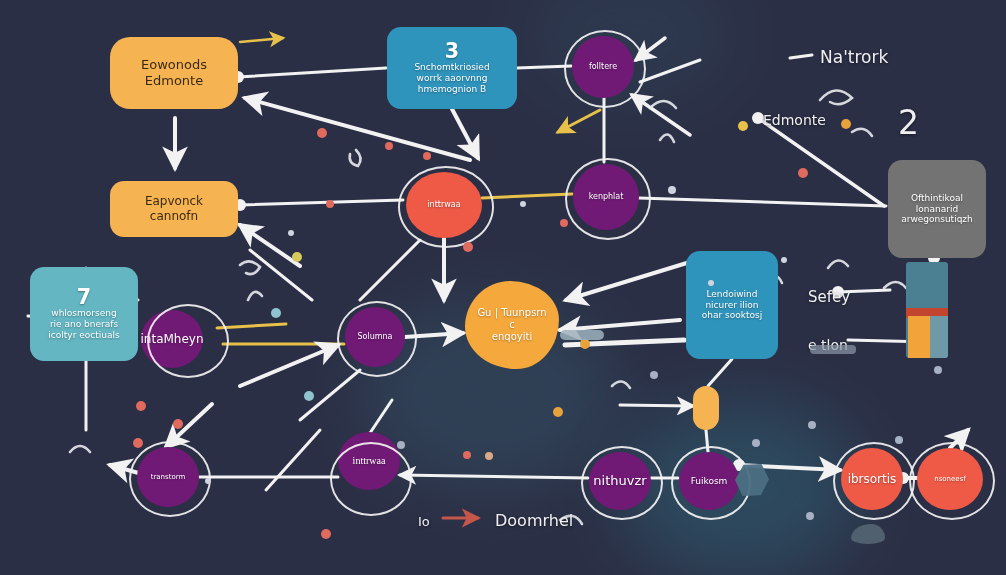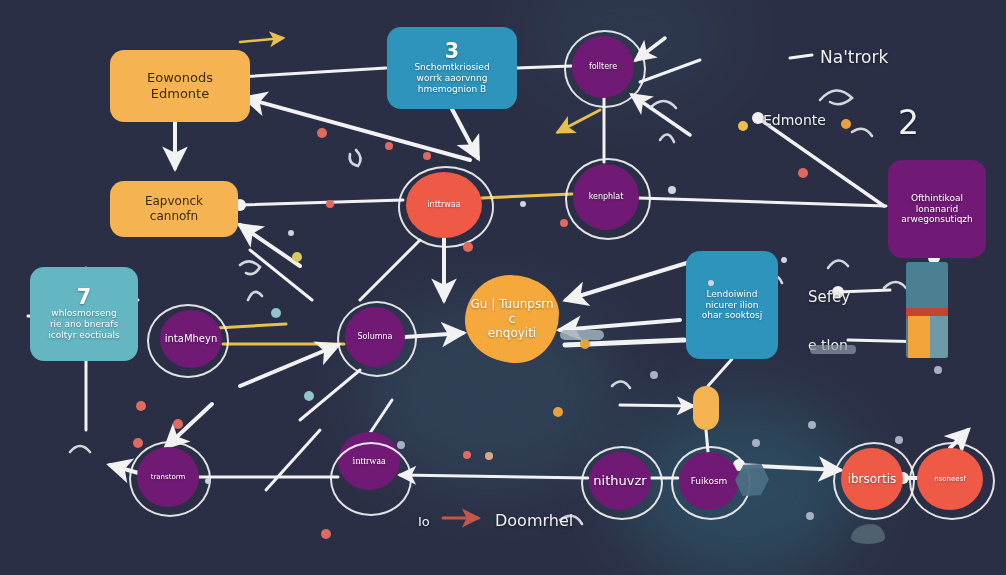--- a/index.html
+++ b/index.html
@@ -16,21 +16,21 @@
         justify-content:center;text-align:center;box-sizing:border-box;
         color:#fff;text-shadow:0 1px 2px rgba(0,0,0,.35);}
   .node .num{font-weight:700;line-height:1;}
   .node .ln{display:block;line-height:1.22;}
 
   
   .card{border-radius:14px;padding:8px 10px;}
   .card.amber{background:#f6b352;color:#3a2a12;text-shadow:none;}
   .card.blue{background:#2f94bc;}
   .card.teal{background:#63b6c2;}
-  .card.red{background:#701a75;}
+  .card.red{background:#737373;}
 
   
   .circ{border-radius:50%;}
   .circ.amber{background:#701a75;color:#fff;}
   .circ.red{background:#ef5a47;color:#fff;}
   .blobby{border-radius:48% 52% 45% 55% / 52% 44% 56% 48%;background:#f5a83c;color:#fff;}
 
   
   .ring{position:absolute;border:2.5px solid #f2f2f2;border-radius:50%;
         opacity:.92;pointer-events:none;}
@@ -138,21 +138,21 @@
         <path d="M 828 268 q 10 -14 20 -2" stroke="#e8eaee" stroke-width="2.6" fill="none" stroke-linecap="round"></path>
         <path d="M 766 283 q 10 -14 16 0" stroke="#e8eaee" stroke-width="2.6" fill="none" stroke-linecap="round"></path>
         <path d="M 612 386 q 10 -10 18 2" stroke="#e8eaee" stroke-width="2.6" fill="none" stroke-linecap="round"></path>
         <path d="M 560 520 q 14 -10 22 4" stroke="#e8eaee" stroke-width="2.6" fill="none" stroke-linecap="round"></path>
         <path d="M 70 452 q 10 -12 20 0" stroke="#e8eaee" stroke-width="2.6" fill="none" stroke-linecap="round"></path>
         <path d="M 884 288 q 12 -12 22 0" stroke="#e8eaee" stroke-width="2.6" fill="none" stroke-linecap="round"></path>
       </g>
   </svg>
 
   <div id="node-layer">
-      <div class="node card amber" style="left: 110px; top: 50px; width: 140px; height: 72px; font-size: 13px;">
+      <div class="node card amber" style="left: 110px; top: 37px; width: 128px; height: 72px; font-size: 13px; border-radius: 20px;">
         <span class="ln">Eowonods</span>
         <span class="ln">Edmonte</span>
       </div>
       <div class="node card blue" style="left: 387px; top: 27px; width: 130px; height: 82px; font-size: 9px;">
         <span class="num" style="font-size: 20.7px;">3</span>
         <span class="ln">Snchomtkriosied</span>
         <span class="ln">worrk aaorvnng</span>
         <span class="ln">hmemognion  B</span>
       </div>
       <div class="node card amber" style="left: 110px; top: 181px; width: 128px; height: 56px; font-size: 12px;">
@@ -179,29 +179,29 @@
       </div>
       <div class="ring" style="left: 565px; top: 158px; width: 82px; height: 78px; border-radius: 50%; border-color: rgb(242, 242, 242); clip-path: polygon(0px 0px, 100% 0px, 100% 62%, 84% 100%, 0px 100%);"></div>
       <div class="node circ amber" style="left: 572px; top: 36px; width: 62px; height: 62px; font-size: 8px;">
         <span class="ln">folltere</span>
       </div>
       <div class="ring" style="left: 564px; top: 30px; width: 78px; height: 74px; border-radius: 50%; border-color: rgb(242, 242, 242); clip-path: polygon(0px 0px, 100% 0px, 100% 62%, 84% 100%, 0px 100%);"></div>
       <div class="node circ red" style="left: 406px; top: 172px; width: 76px; height: 66px; font-size: 8px;">
         <span class="ln">inttrwaa</span>
       </div>
       <div class="ring" style="left: 398px; top: 166px; width: 92px; height: 78px; border-radius: 50%; border-color: rgb(242, 242, 242); clip-path: polygon(0px 0px, 100% 0px, 100% 62%, 84% 100%, 0px 100%);"></div>
-      <div class="node circ amber" style="left: 160px; top: 310px; width: 62px; height: 58px; font-size: 10px;">
+      <div class="node circ amber" style="left: 141px; top: 310px; width: 62px; height: 58px; font-size: 12px;">
         <span class="ln">intaMheyn</span>
       </div>
       <div class="ring" style="left: 147px; top: 304px; width: 78px; height: 70px; border-radius: 50%; border-color: rgb(242, 242, 242); clip-path: polygon(0px 0px, 100% 0px, 100% 62%, 84% 100%, 0px 100%);"></div>
       <div class="node circ amber" style="left: 345px; top: 307px; width: 60px; height: 60px; font-size: 8px;">
         <span class="ln">Solumna</span>
       </div>
       <div class="ring" style="left: 337px; top: 301px; width: 76px; height: 72px; border-radius: 50%; border-color: rgb(242, 242, 242); clip-path: polygon(0px 0px, 100% 0px, 100% 62%, 84% 100%, 0px 100%);"></div>
-      <div class="node blobby " style="left: 465px; top: 275px; width: 94px; height: 88px; font-size: 12px;">
+      <div class="node blobby " style="left: 465px; top: 281px; width: 94px; height: 88px; font-size: 10px;">
         <span class="ln">Gu | Tuunpsrn</span>
         <span class="ln">c</span>
         <span class="ln">enqoyiti</span>
       </div>
       <div class="node circ amber" style="left: 137px; top: 447px; width: 62px; height: 60px; font-size: 7px;">
         <span class="ln">transtorm</span>
       </div>
       <div class="ring" style="left: 129px; top: 441px; width: 78px; height: 72px; border-radius: 50%; border-color: rgb(242, 242, 242); clip-path: polygon(0px 0px, 100% 0px, 100% 62%, 84% 100%, 0px 100%);"></div>
       <div class="node circ amber" style="left: 338px; top: 432px; width: 62px; height: 58px; font-size: 10px; font-family: Liberation Serif, serif;">
         <span class="ln">inttrwaa</span>

